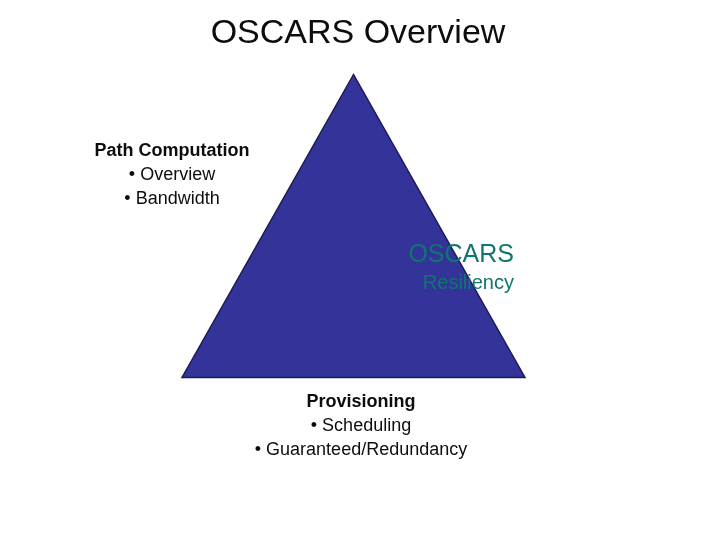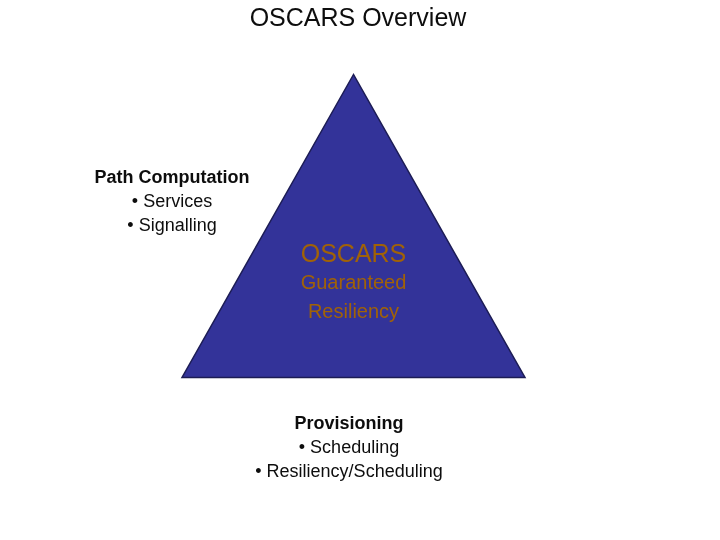--- a/index.html
+++ b/index.html
@@ -6,68 +6,67 @@
   body {
     width: 720px; height: 540px;
     background: #ffffff;
     position: relative;
     overflow: hidden;
     font-family: "Liberation Sans", sans-serif;
     color: #0d0d0d;
   }
   .slide { position: absolute; left: 0; top: 0; width: 720px; height: 540px; }
   .title {
-    position: absolute; top: 2px; left: 0; width: 716px;
+    position: absolute; top: 16px; left: 0; width: 716px;
     text-align: center;
-    font-size: 25px; line-height: 30px;
+    font-size: 34px; line-height: 30px;
     color: #0d0d0d;
   }
   .tri-svg { position: absolute; left: 0; top: 0; }
   .block {
     position: absolute;
     text-align: center;
     font-size: 18px; line-height: 24px;
     color: #0d0d0d;
   }
   .block .head { font-weight: bold; }
   .bullet { margin-right: 5px; }
-  .left-block   { left: 52px;  top: 165px; width: 240px; text-align: center; }
+  .left-block   { left: 52px;  top: 138px; width: 240px; text-align: center; }
   .right-block  { left: 418px; top: 169px; width: 200px; }
-  .bottom-block { left: 209px; top: 389px; width: 280px; margin-top: 22px; }
+  .bottom-block { left: 221px; top: 389px; width: 280px; }
   .center-block {
     position: absolute; left: 193px; top: 238px; width: 321px;
-    text-align: center;
-    color: #a16207;
+    text-align: right;
+    color: #0f766e;
   }
   .center-block .big  { font-size: 25px; line-height: 30px; }
   .center-block .line { font-size: 20px; line-height: 29px; }
 </style>
 </head>
 <body>
 
 <div class="slide">
 
   <div class="title">OSCARS Overview</div>
 
   <svg class="tri-svg" width="720" height="540" viewBox="0 0 720 540">
     <polygon points="353.5,74.5 182,377.5 525,377.5" stroke="#1c1c55" stroke-width="1.5" stroke-linejoin="miter" fill="#333399"></polygon>
   </svg>
 
   <div class="center-block">
     <div class="big">OSCARS</div>
-    <div class="line">Guaranteed</div>
     <div class="line">Resiliency</div>
   </div>
 
   <div class="block left-block">
     <div class="head">Path Computation</div>
-    <div><span class="bullet">•</span><span>Services</span></div>
-    <div><span class="bullet">•</span><span>Signalling</span></div>
+    <div><span class="bullet">•</span><span>Overview</span></div>
+    <div><span class="bullet">•</span><span>Bandwidth</span></div>
   </div>
 
 
   <div class="block bottom-block">
     <div class="head">Provisioning</div>
     <div><span class="bullet">•</span><span>Scheduling</span></div>
-    <div><span class="bullet">•</span><span>Resiliency/Scheduling</span></div>
+    <div><span class="bullet">•</span><span>Guaranteed/Redundancy</span></div>
   </div>
 
 </div>
 
 </body></html>

